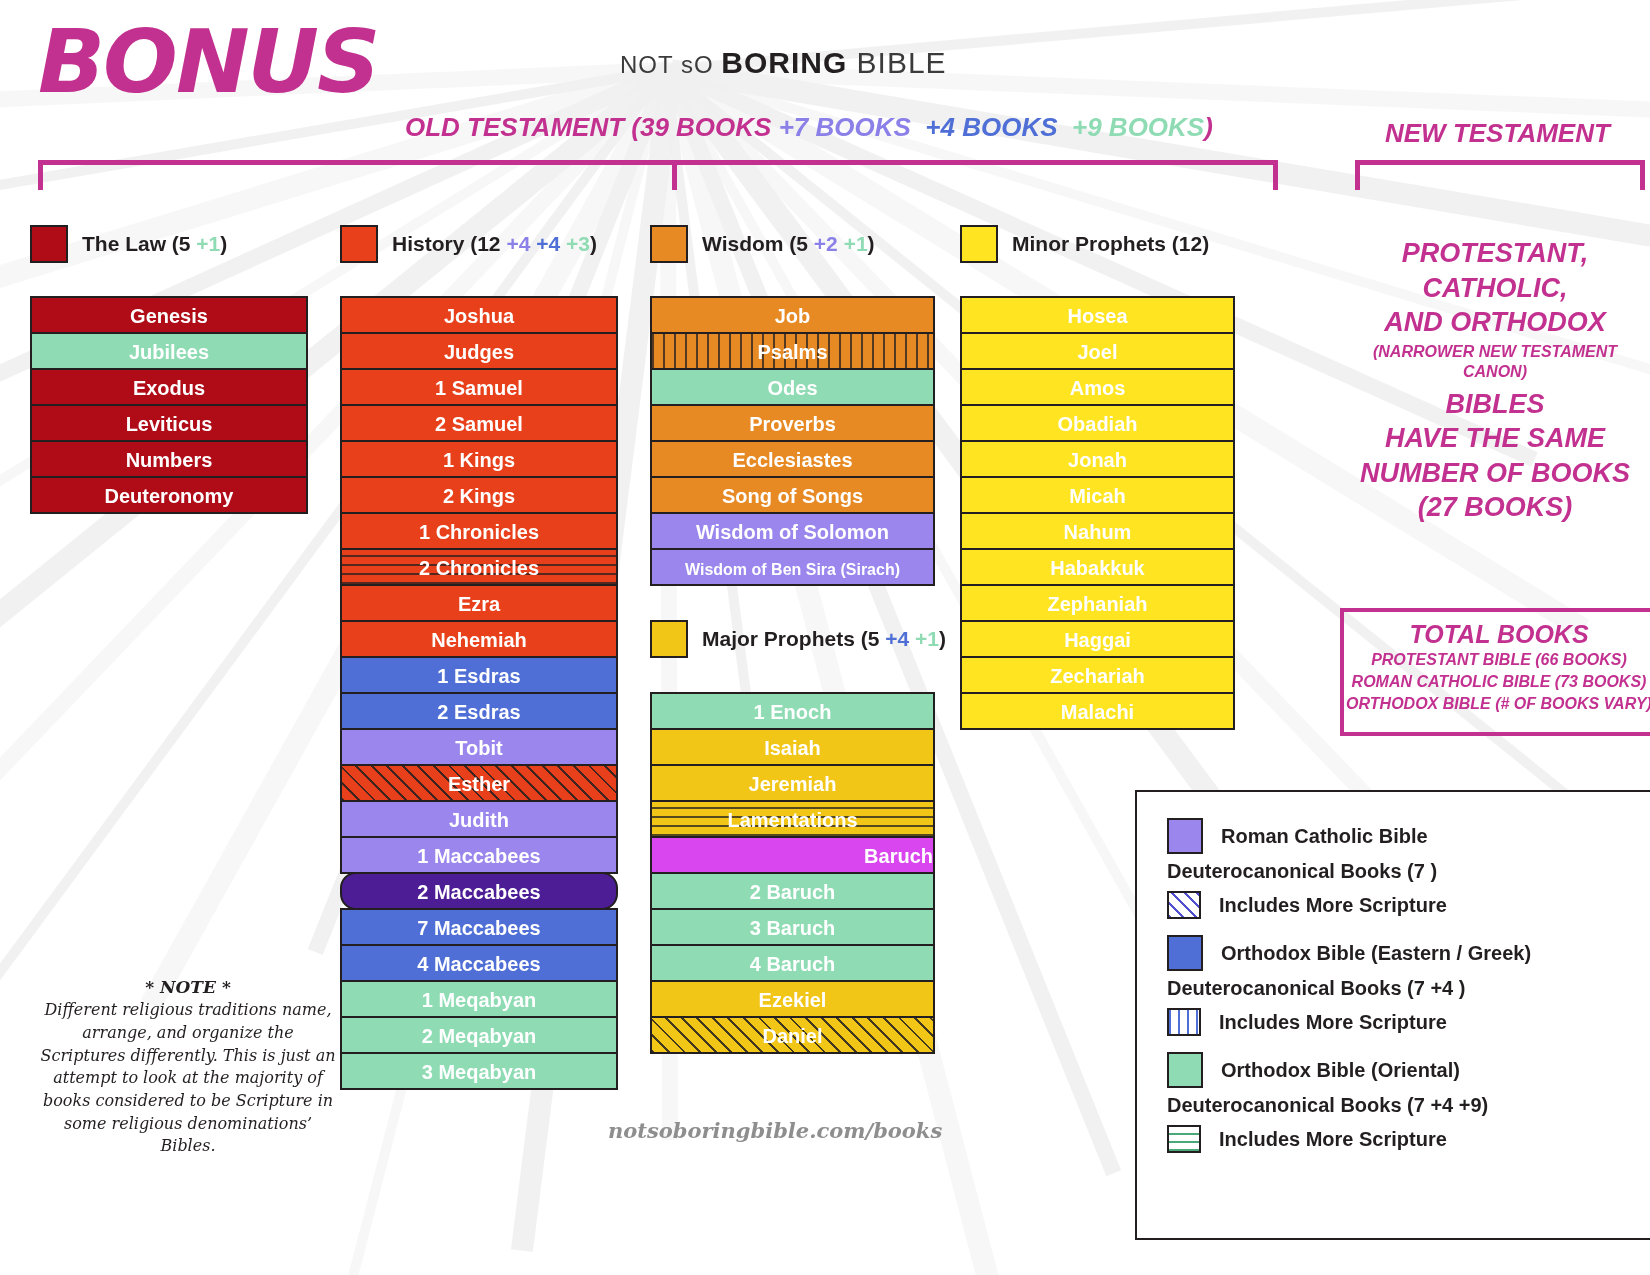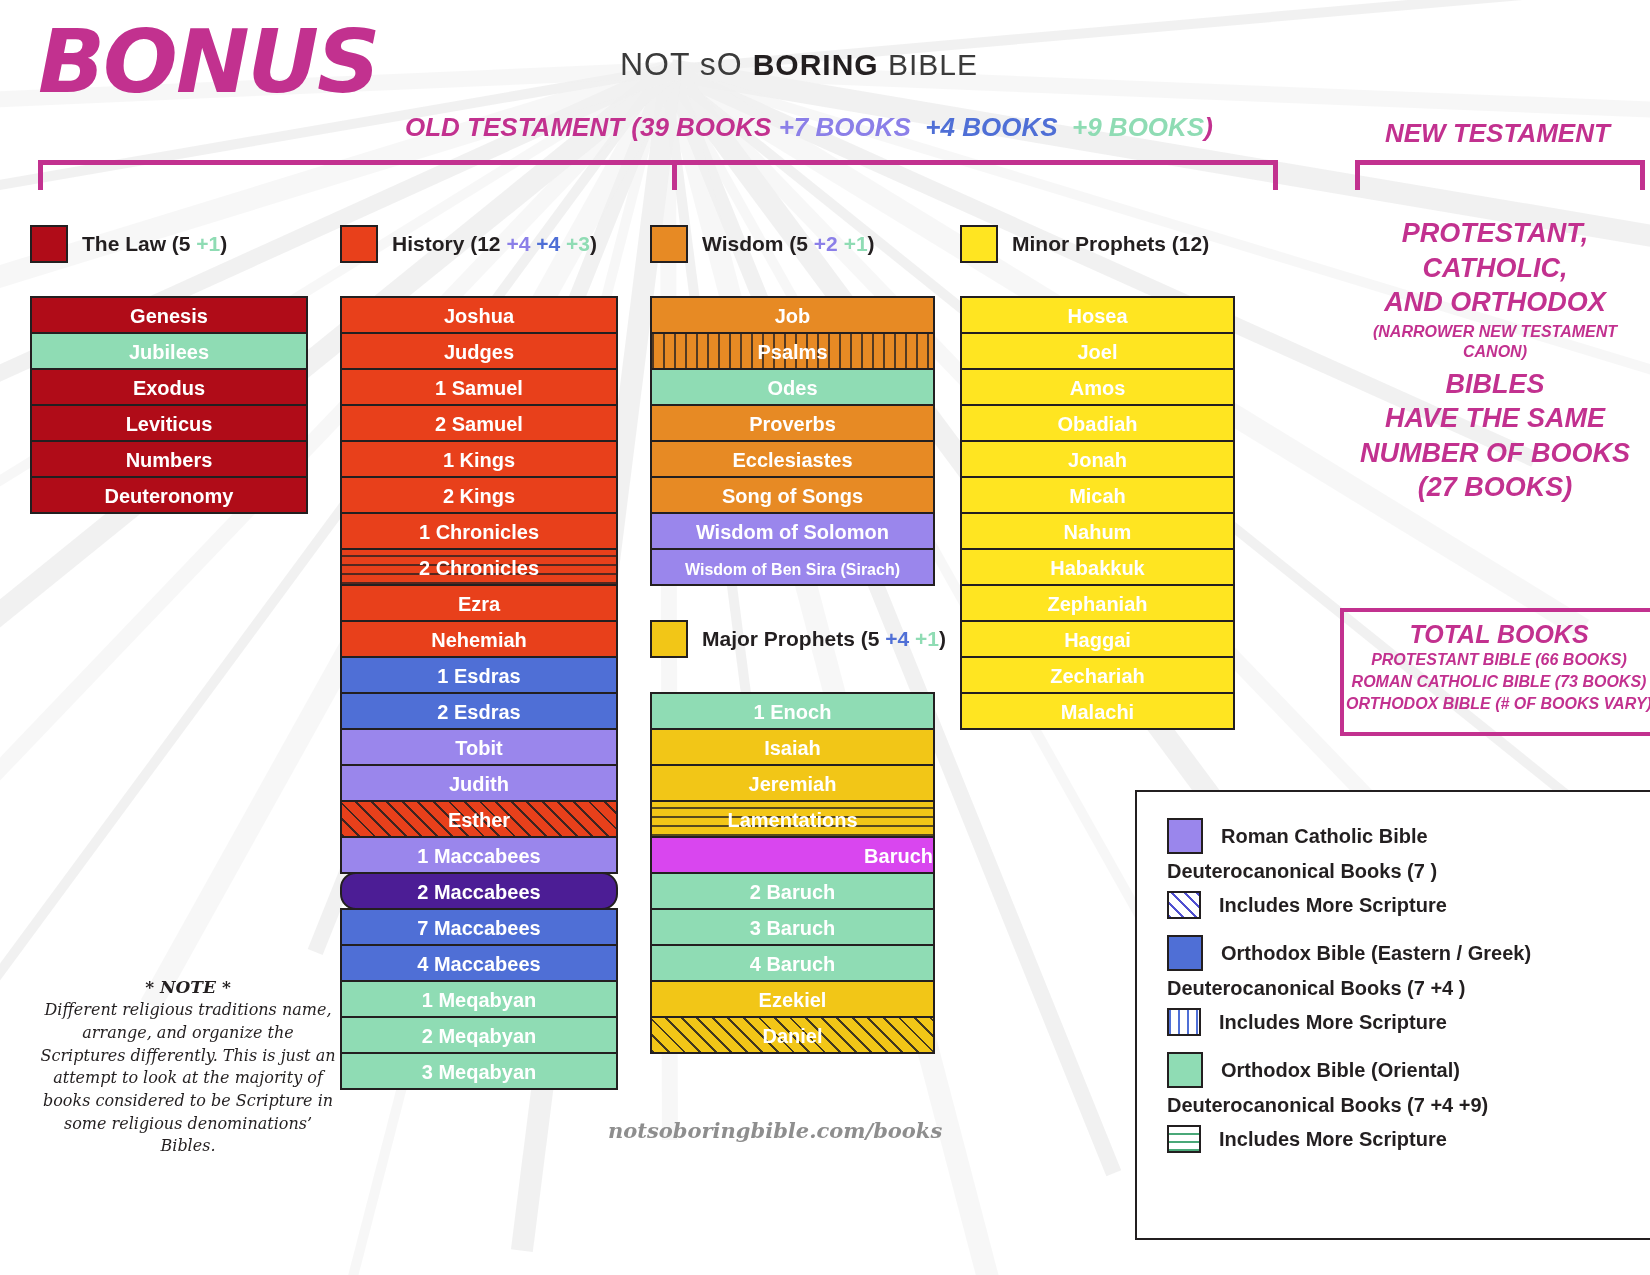--- a/index.html
+++ b/index.html
@@ -25,21 +25,21 @@
     font-size:88px; color:#c2318f;
     letter-spacing:-2px;
     line-height:1;
   }
   .nsbb {
     position:absolute; left:620px; top:46px;
     font-size:30px; font-weight:bold; color:#231f20;
     letter-spacing:1px;
   }
   .nsbb .light { font-weight:normal; color:#3b3b3b; }
-  .nsbb .small { font-size:32px; }
+  .nsbb .small { font-size:24px; }
 
   .ot-title {
     position:absolute; left:405px; top:112px;
     font-size:26px; font-weight:bold; font-style:italic;
     color:#c2318f;
   }
   .ot-title .p7 { color:#8b7fe8; }
   .ot-title .p4 { color:#4f6fd6; }
   .ot-title .p9 { color:#8fdcb4; }
 
@@ -93,21 +93,21 @@
       rgba(35,31,32,.75) 0 2px, transparent 2px 11px);
   }
   .hstripe::after {
     content:""; position:absolute; inset:0; z-index:1;
     background-image: repeating-linear-gradient(0deg,
       rgba(35,31,32,.75) 0 2px, transparent 2px 9px);
   }
 
   
   .nt-text {
-    position:absolute; left:1345px; top:216px; width:300px;
+    position:absolute; left:1345px; top:236px; width:300px;
     text-align:center;
     color:#c2318f; font-weight:bold; font-style:italic;
     font-size:27px; line-height:1.28;
   }
   .nt-text .narrow {
     display:block; font-size:16px; letter-spacing:0;
     margin:2px 0 4px;
   }
 
   .total-box {
@@ -258,22 +258,22 @@
         <div class="book" style="background: rgb(232, 64, 27);"><span>2 Samuel</span></div>
         <div class="book" style="background: rgb(232, 64, 27);"><span>1 Kings</span></div>
         <div class="book" style="background: rgb(232, 64, 27);"><span>2 Kings</span></div>
         <div class="book" style="background: rgb(232, 64, 27);"><span>1 Chronicles</span></div>
         <div class="book hstripe" style="background: rgb(232, 64, 27);"><span>2 Chronicles</span></div>
         <div class="book" style="background: rgb(232, 64, 27);"><span>Ezra</span></div>
         <div class="book" style="background: rgb(232, 64, 27);"><span>Nehemiah</span></div>
         <div class="book" style="background: rgb(79, 111, 214);"><span>1 Esdras</span></div>
         <div class="book" style="background: rgb(79, 111, 214);"><span>2 Esdras</span></div>
         <div class="book" style="background: rgb(154, 134, 236);"><span>Tobit</span></div>
+        <div class="book hatch" style="background: rgb(232, 64, 27);"><span>Esther</span></div>
         <div class="book" style="background: rgb(154, 134, 236);"><span>Judith</span></div>
-        <div class="book hatch" style="background: rgb(232, 64, 27);"><span>Esther</span></div>
         <div class="book" style="background: rgb(154, 134, 236);"><span>1 Maccabees</span></div>
         <div class="book" style="background: #4c1d95; border-radius: 16px;"><span>2 Maccabees</span></div>
         <div class="book" style="background: rgb(79, 111, 214);"><span>7 Maccabees</span></div>
         <div class="book" style="background: rgb(79, 111, 214);"><span>4 Maccabees</span></div>
         <div class="book" style="background: rgb(143, 220, 180);"><span>1 Meqabyan</span></div>
         <div class="book" style="background: rgb(143, 220, 180);"><span>2 Meqabyan</span></div>
         <div class="book" style="background: rgb(143, 220, 180);"><span>3 Meqabyan</span></div>
       </div>
       <div class="colkey" style="left: 650px; top: 225px;">
         <div class="swatch" style="background:#e78a24"></div>

